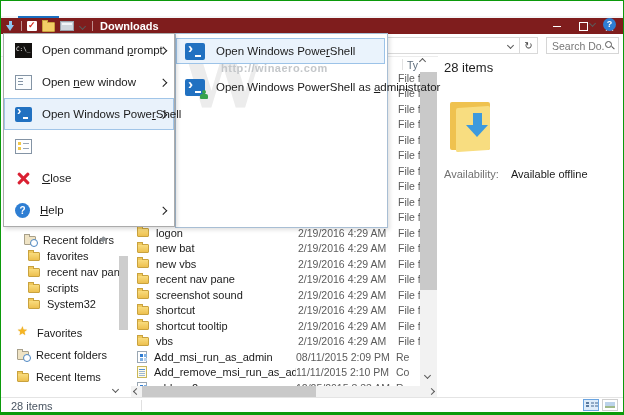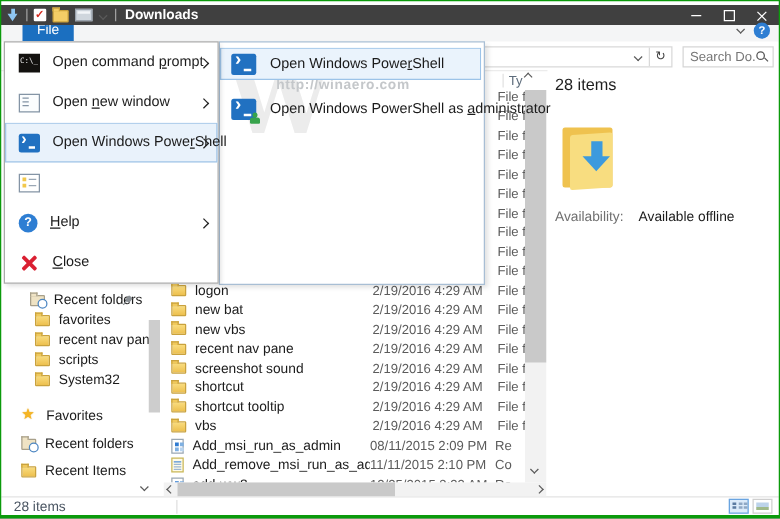--- a/index.html
+++ b/index.html
@@ -1,21 +1,21 @@
 <!DOCTYPE html>
 <html><head>
 <meta charset="utf-8">
 <style>
   html,body{margin:0;padding:0;background:#2a2a2a;}
   #win{position:relative;width:624px;height:415px;background:#fff;overflow:hidden;
        font-family:"Liberation Sans",sans-serif;font-size:11px;color:#1b1b1b;}
   .green-frame{position:absolute;inset:0;border:1px solid #0b9a0b;border-bottom:3px solid #0b9a0b;pointer-events:none;z-index:60;}
 
   
-  .titlebar{position:absolute;left:0;top:4px;right:0;height:16px;background:#404040;display:flex;align-items:center;z-index:5;}
+  .titlebar{position:absolute;left:0;top:18px;right:0;height:16px;background:#7f1d1d;display:flex;align-items:center;z-index:5;}
   .dl-arrow{position:relative;width:11px;height:11px;margin-left:5px;flex:none;}
   .dl-arrow::before{content:"";position:absolute;left:4px;top:0;width:3px;height:5px;background:#8fc6f2;}
   .dl-arrow::after{content:"";position:absolute;left:1px;top:4px;border-left:4px solid transparent;border-right:4px solid transparent;border-top:6px solid #8fc6f2;}
   .tb-sep{width:1px;height:10px;background:rgba(255,255,255,.5);margin:0 5px;flex:none;}
   .qat-check{position:relative;width:10px;height:10px;background:#fff;border-radius:1px;margin-right:5px;flex:none;}
   .qat-check::after{content:"\2713";position:absolute;left:1px;top:-1px;color:#d42a1e;font-size:9px;font-weight:bold;}
   .qat-folder{position:relative;width:11px;height:8px;background:#f3cd66;border:1px solid #caa23c;border-radius:1px;margin-right:5px;margin-top:1px;flex:none;}
   .qat-folder::before{content:"";position:absolute;left:-1px;top:-3px;width:4px;height:2px;background:#f3cd66;border:1px solid #caa23c;border-bottom:none;}
   .qat-win{position:relative;width:12px;height:8px;background:#cfd6dd;border:1px solid #9aa3ad;margin-right:4px;flex:none;}
   .qat-win::before{content:"";position:absolute;left:1px;top:1px;right:1px;height:2px;background:#f2f5f8;}
@@ -427,27 +427,27 @@
         </div>
         <div class="menu-item selected">
           <span class="mi mi-powershell"></span>
           <span class="mi-label">Open Windows Powe<u>r</u>Shell</span>
           <span class="mi-arrow"></span>
         </div>
         <div class="menu-item">
           <span class="mi mi-folder-options"></span>
         </div>
         <div class="menu-item">
+          <span class="mi mi-close"></span>
+          <span class="mi-label"><u>C</u>lose</span>
+        </div>
+        <div class="menu-item">
           <span class="mi mi-help"></span>
           <span class="mi-label"><u>H</u>elp</span>
           <span class="mi-arrow"></span>
-        </div>
-        <div class="menu-item">
-          <span class="mi mi-close"></span>
-          <span class="mi-label"><u>C</u>lose</span>
         </div>
       </div>
   </div>
 
   <div class="submenu-panel">
     <span class="wm-letter">W</span>
     <span class="wm-text">http://winaero.com</span>
     <div id="ps-submenu-items">
         <div class="sub-item selected">
           <span class="ps-icon"></span>

